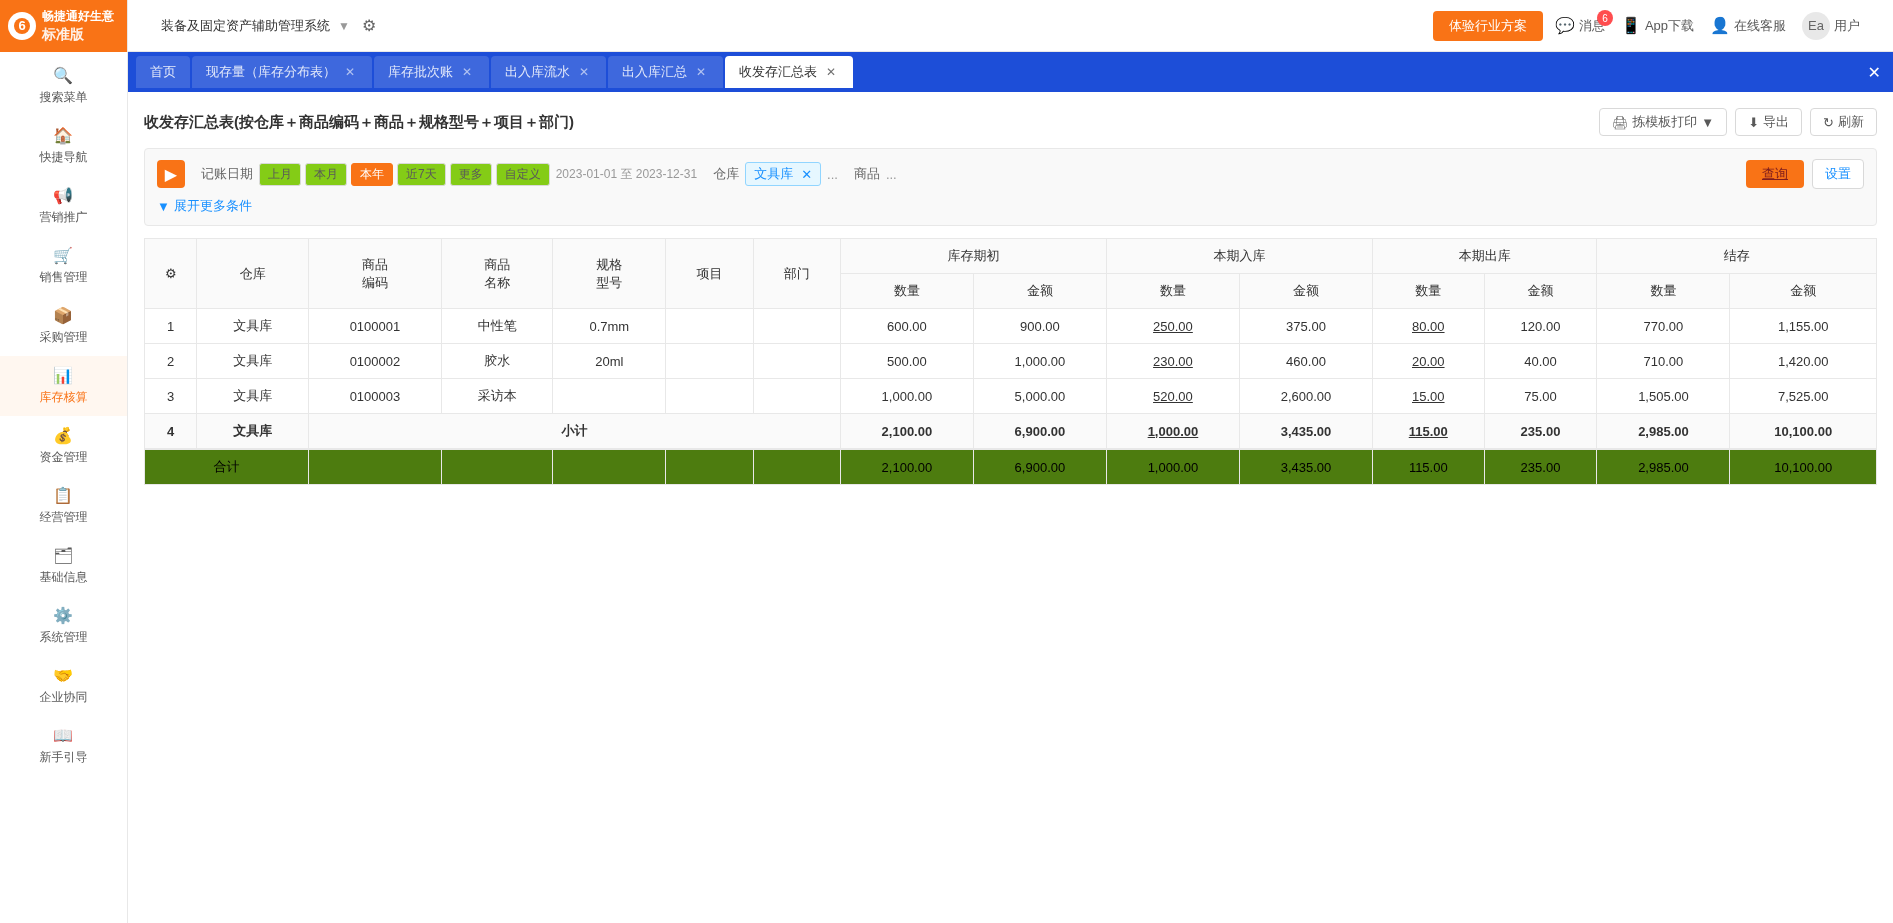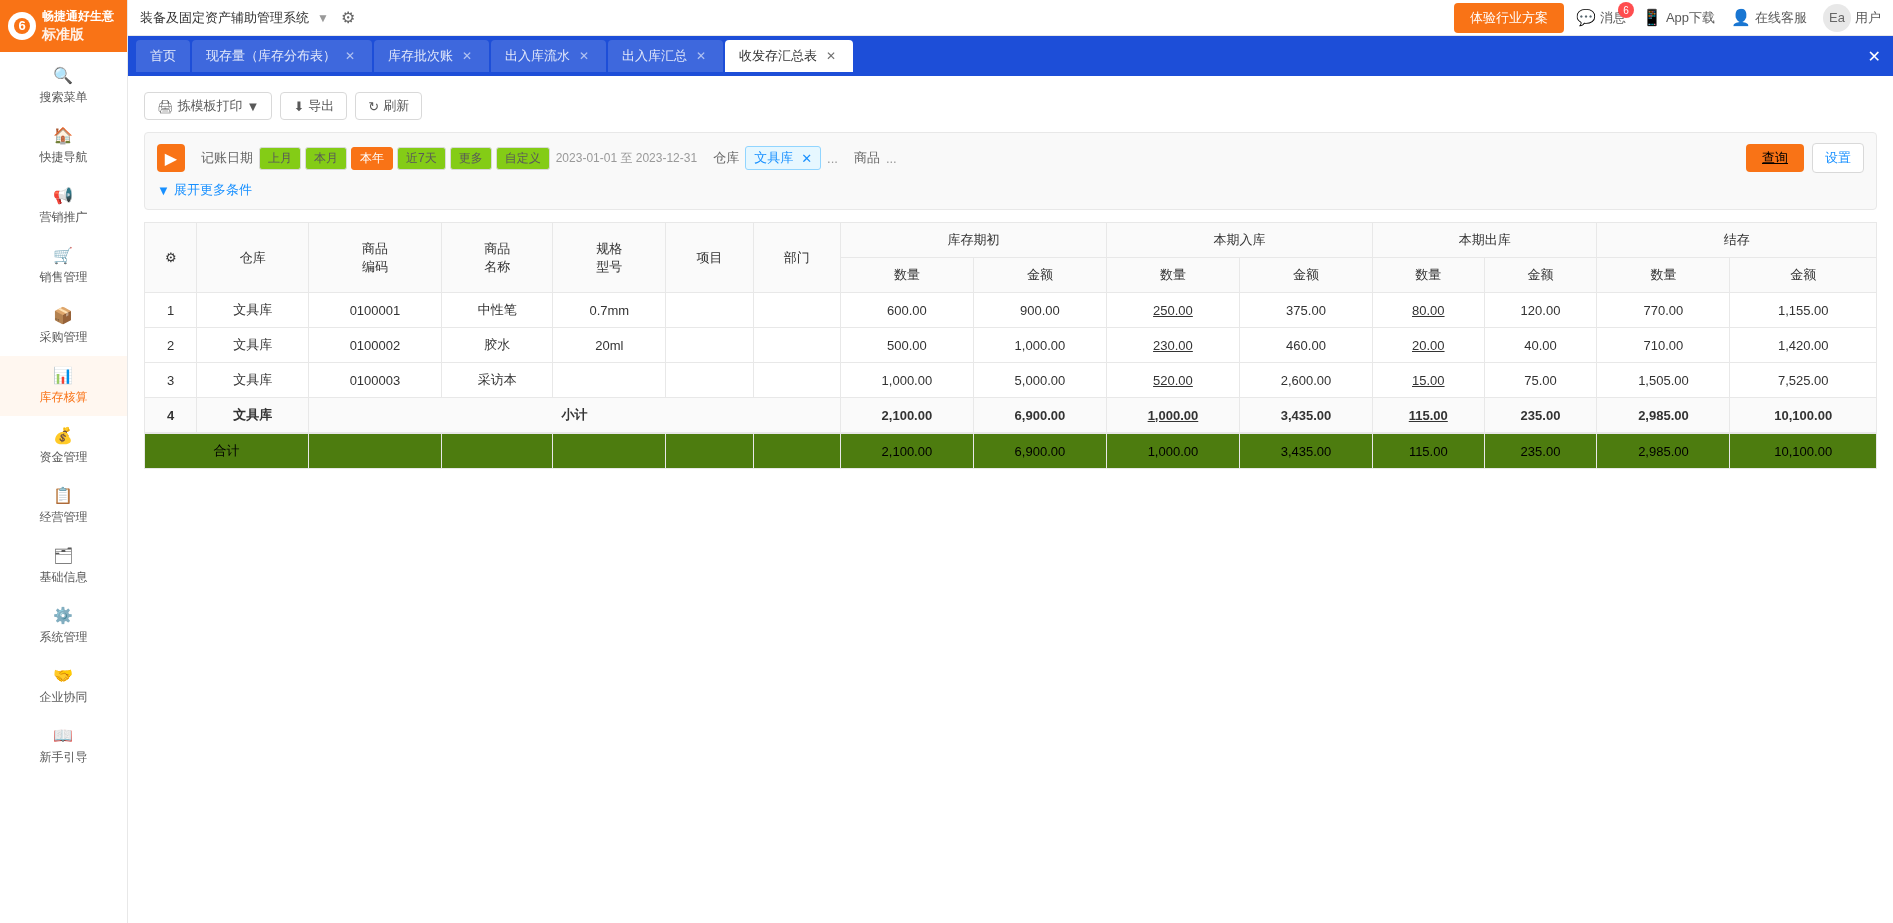--- a/index.html
+++ b/index.html
@@ -13,21 +13,21 @@
     .sidebar-menu { flex: 1; overflow-y: auto; padding: 4px 0; }
     .sidebar-item { display: flex; flex-direction: column; align-items: center; padding: 10px 4px; cursor: pointer; color: #595959; gap: 4px; position: relative; }
     .sidebar-item.active { background: #fff7f0; color: #f97316; }
     .sidebar-item-icon { font-size: 16px; }
     .sidebar-item-label { font-size: 12px; text-align: center; }
 
     
     .main { flex: 1; display: flex; flex-direction: column; overflow: hidden; }
 
     
-    .top-header { height: 36px; background: #fff; display: flex; align-items: center; padding: 0 12px; border-bottom: 1px solid #e8e8e8; gap: 12px; }
+    .top-header { height: 52px; background: #fff; display: flex; align-items: center; padding: 0 33px; border-bottom: 1px solid #e8e8e8; gap: 12px; }
     .system-title { color: #333; font-size: 14px; font-weight: 500; flex: 1; display: flex; align-items: center; gap: 8px; }
     .experience-btn { background: #f97316; color: #fff; border: none; padding: 6px 16px; border-radius: 4px; cursor: pointer; font-size: 13px; }
     .header-actions { display: flex; align-items: center; gap: 16px; color: #595959; }
     .header-action-item { display: flex; align-items: center; gap: 4px; cursor: pointer; position: relative; font-size: 13px; }
     .notification-badge { background: #ff4d4f; color: #fff; border-radius: 50%; width: 16px; height: 16px; font-size: 10px; display: flex; align-items: center; justify-content: center; position: absolute; top: -6px; right: -8px; }
     .user-avatar { width: 28px; height: 28px; background: #e8e8e8; border-radius: 50%; display: flex; align-items: center; justify-content: center; font-size: 12px; color: #666; }
 
     
     .tab-bar { background: #1d4ed8; display: flex; align-items: center; padding: 0 8px; height: 40px; gap: 2px; }
     .tab-item { display: flex; align-items: center; gap: 6px; padding: 6px 14px; border-radius: 4px 4px 0 0; cursor: pointer; font-size: 13px; color: rgba(255,255,255,0.85); background: rgba(255,255,255,0.15); height: 32px; }
@@ -51,21 +51,21 @@
     .filter-item { display: flex; align-items: center; gap: 6px; justify-content: flex-end; }
     .filter-label { color: #666; font-size: 13px; white-space: nowrap; }
     .filter-date-btns { display: flex; gap: 4px; }
     .date-btn { padding: 2px 8px; border: 1px solid #d9d9d9; border-radius: 3px; cursor: pointer; font-size: 12px; background: #84cc16; color: #595959; }
     .date-btn.active { background: #f97316; color: #fff; border-color: #f97316; }
     .date-range { color: #999; font-size: 12px; }
     .filter-tag { display: flex; align-items: center; gap: 4px; background: #e6f7ff; border: 1px solid #91d5ff; border-radius: 3px; padding: 2px 8px; font-size: 12px; color: #1890ff; }
     .filter-tag .remove { cursor: pointer; color: #1890ff; margin-left: 4px; }
     .filter-more { color: #999; font-size: 13px; cursor: pointer; }
     .expand-btn { display: flex; align-items: center; gap: 4px; color: #1890ff; font-size: 13px; cursor: pointer; margin-top: 8px; }
-    .query-btn { background: #f97316; color: #000000; border: none; padding: 5px 16px; border-radius: 4px; cursor: pointer; font-size: 13px; text-decoration: underline; }
+    .query-btn { background: #f97316; color: #7f1d1d; border: none; padding: 5px 16px; border-radius: 4px; cursor: pointer; font-size: 13px; text-decoration: underline; }
     .settings-btn { color: #1890ff; background: #fff; border: 1px solid #d9d9d9; padding: 5px 12px; border-radius: 4px; cursor: pointer; font-size: 13px; }
 
     
     .table-container { flex: 1; overflow: auto; }
     table { width: 100%; border-collapse: collapse; font-size: 13px; }
     thead tr th { background: #fafafa; border: 1px solid #e8e8e8; padding: 8px 10px; text-align: center; font-weight: 500; color: #333; white-space: nowrap; }
     tbody tr td { border: 1px solid #e8e8e8; padding: 8px 10px; text-align: center; color: #333; }
     tbody tr.subtotal-row td { font-weight: bold; background: #fafafa; }
     .settings-icon-cell { background: #fafafa; border: 1px solid #e8e8e8; padding: 6px; text-align: center; }
 
@@ -200,20 +200,21 @@
       <span>收发存汇总表</span>
       <span class="tab-close">✕</span>
     </div>
     <span class="tab-bar-close">✕</span>
   </div>
 
   <div class="content">
     <div class="page-container">
 
       <div class="page-header">
+        <h2 class="page-title">收发存汇总表(按仓库＋商品编码＋商品＋规格型号＋项目＋部门)</h2>
         <div class="page-actions">
           <button class="action-btn">
             <span>🖨</span>
             <span>拣模板打印</span>
             <span>▼</span>
           </button>
           <button class="action-btn">
             <span>⬇</span>
             <span>导出</span>
           </button>

